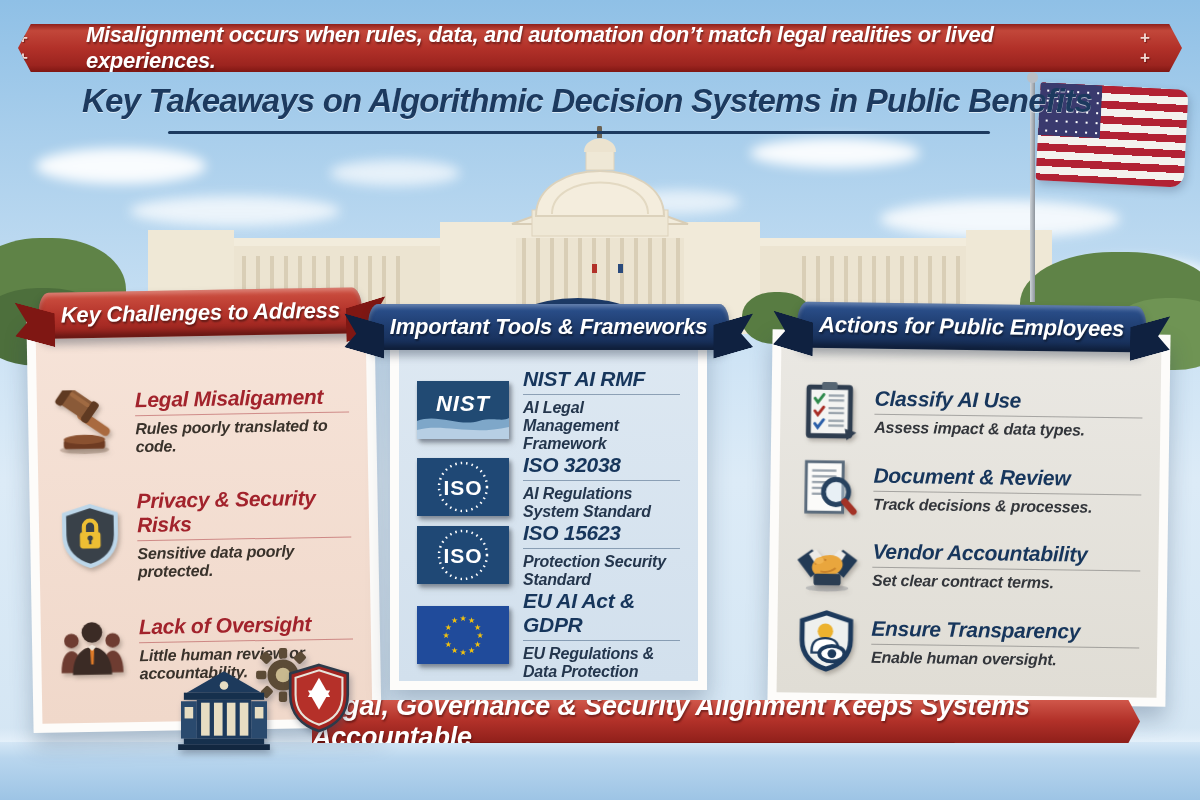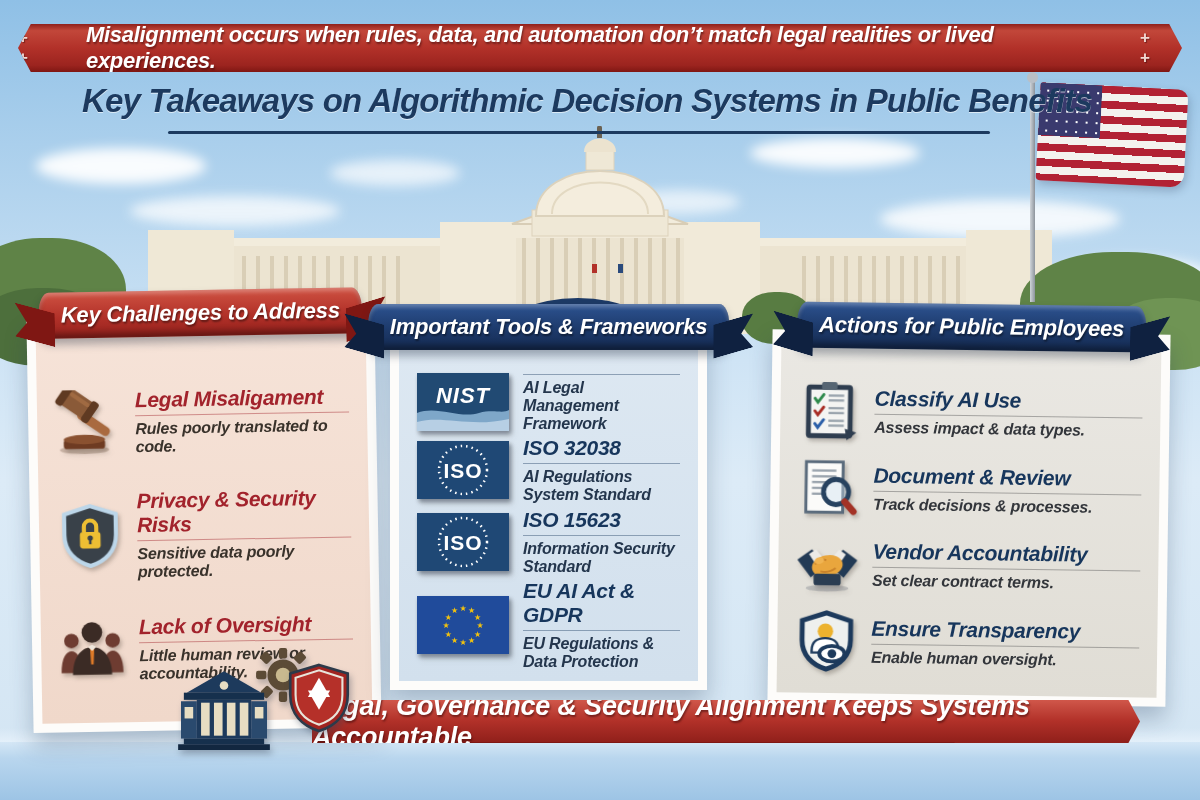--- a/index.html
+++ b/index.html
@@ -279,20 +279,21 @@
       <div class="item">
         <span class="ic badge" style="background:#214a73;">
           <svg width="92" height="58" viewBox="0 0 92 58">
             <rect width="92" height="58" fill="#214a73"></rect>
             <path d="M0,40 C20,32 42,46 62,40 C76,36 86,41 92,37 L92,58 L0,58 Z" fill="#7ea7c9"></path>
             <path d="M0,49 C26,42 54,55 92,46 L92,58 L0,58 Z" fill="#b7cfe4"></path>
             <text x="46" y="30" text-anchor="middle" fill="#ffffff" font-size="22" font-weight="bold" font-style="italic" font-family="Liberation Sans, sans-serif" letter-spacing="1">NIST</text>
           </svg>
         </span>
         <div class="txt">
+          <div class="item-title title-navy">NIST AI RMF</div>
           <div class="item-div div-navy"></div>
           <div class="item-sub">AI Legal Management Framework</div>
         </div>
       </div>
 
       <div class="item">
         <span class="ic badge" style="background:#1f4875;">
           <svg width="92" height="58" viewBox="0 0 92 58">
             <rect width="92" height="58" fill="#1f4875"></rect>
             <circle cx="46" cy="29" r="24" fill="none" stroke="#ffffff" stroke-width="2.5" stroke-dasharray="1.5,4"></circle>
@@ -310,21 +311,21 @@
         <span class="ic badge" style="background:#1f4875;">
           <svg width="92" height="58" viewBox="0 0 92 58">
             <rect width="92" height="58" fill="#1f4875"></rect>
             <circle cx="46" cy="29" r="24" fill="none" stroke="#ffffff" stroke-width="2.5" stroke-dasharray="1.5,4"></circle>
             <text x="46" y="37" text-anchor="middle" fill="#ffffff" font-size="21" font-weight="bold" font-family="Liberation Sans, sans-serif" letter-spacing="1">ISO</text>
           </svg>
         </span>
         <div class="txt">
           <div class="item-title title-navy">ISO 15623</div>
           <div class="item-div div-navy"></div>
-          <div class="item-sub">Information Security Standard</div>
+          <div class="item-sub">Protection Security Standard</div>
         </div>
       </div>
 
       <div class="item">
         <span class="ic badge" style="background:#204b9b;">
           <svg width="92" height="58" viewBox="0 0 92 58">
             <rect width="92" height="58" fill="#204b9b"></rect>
             <g fill="#f2c20f" font-size="8" text-anchor="middle" font-family="DejaVu Sans, sans-serif">
               <text x="46" y="15">★</text>
                 <text x="54.5" y="17.3">★</text>

